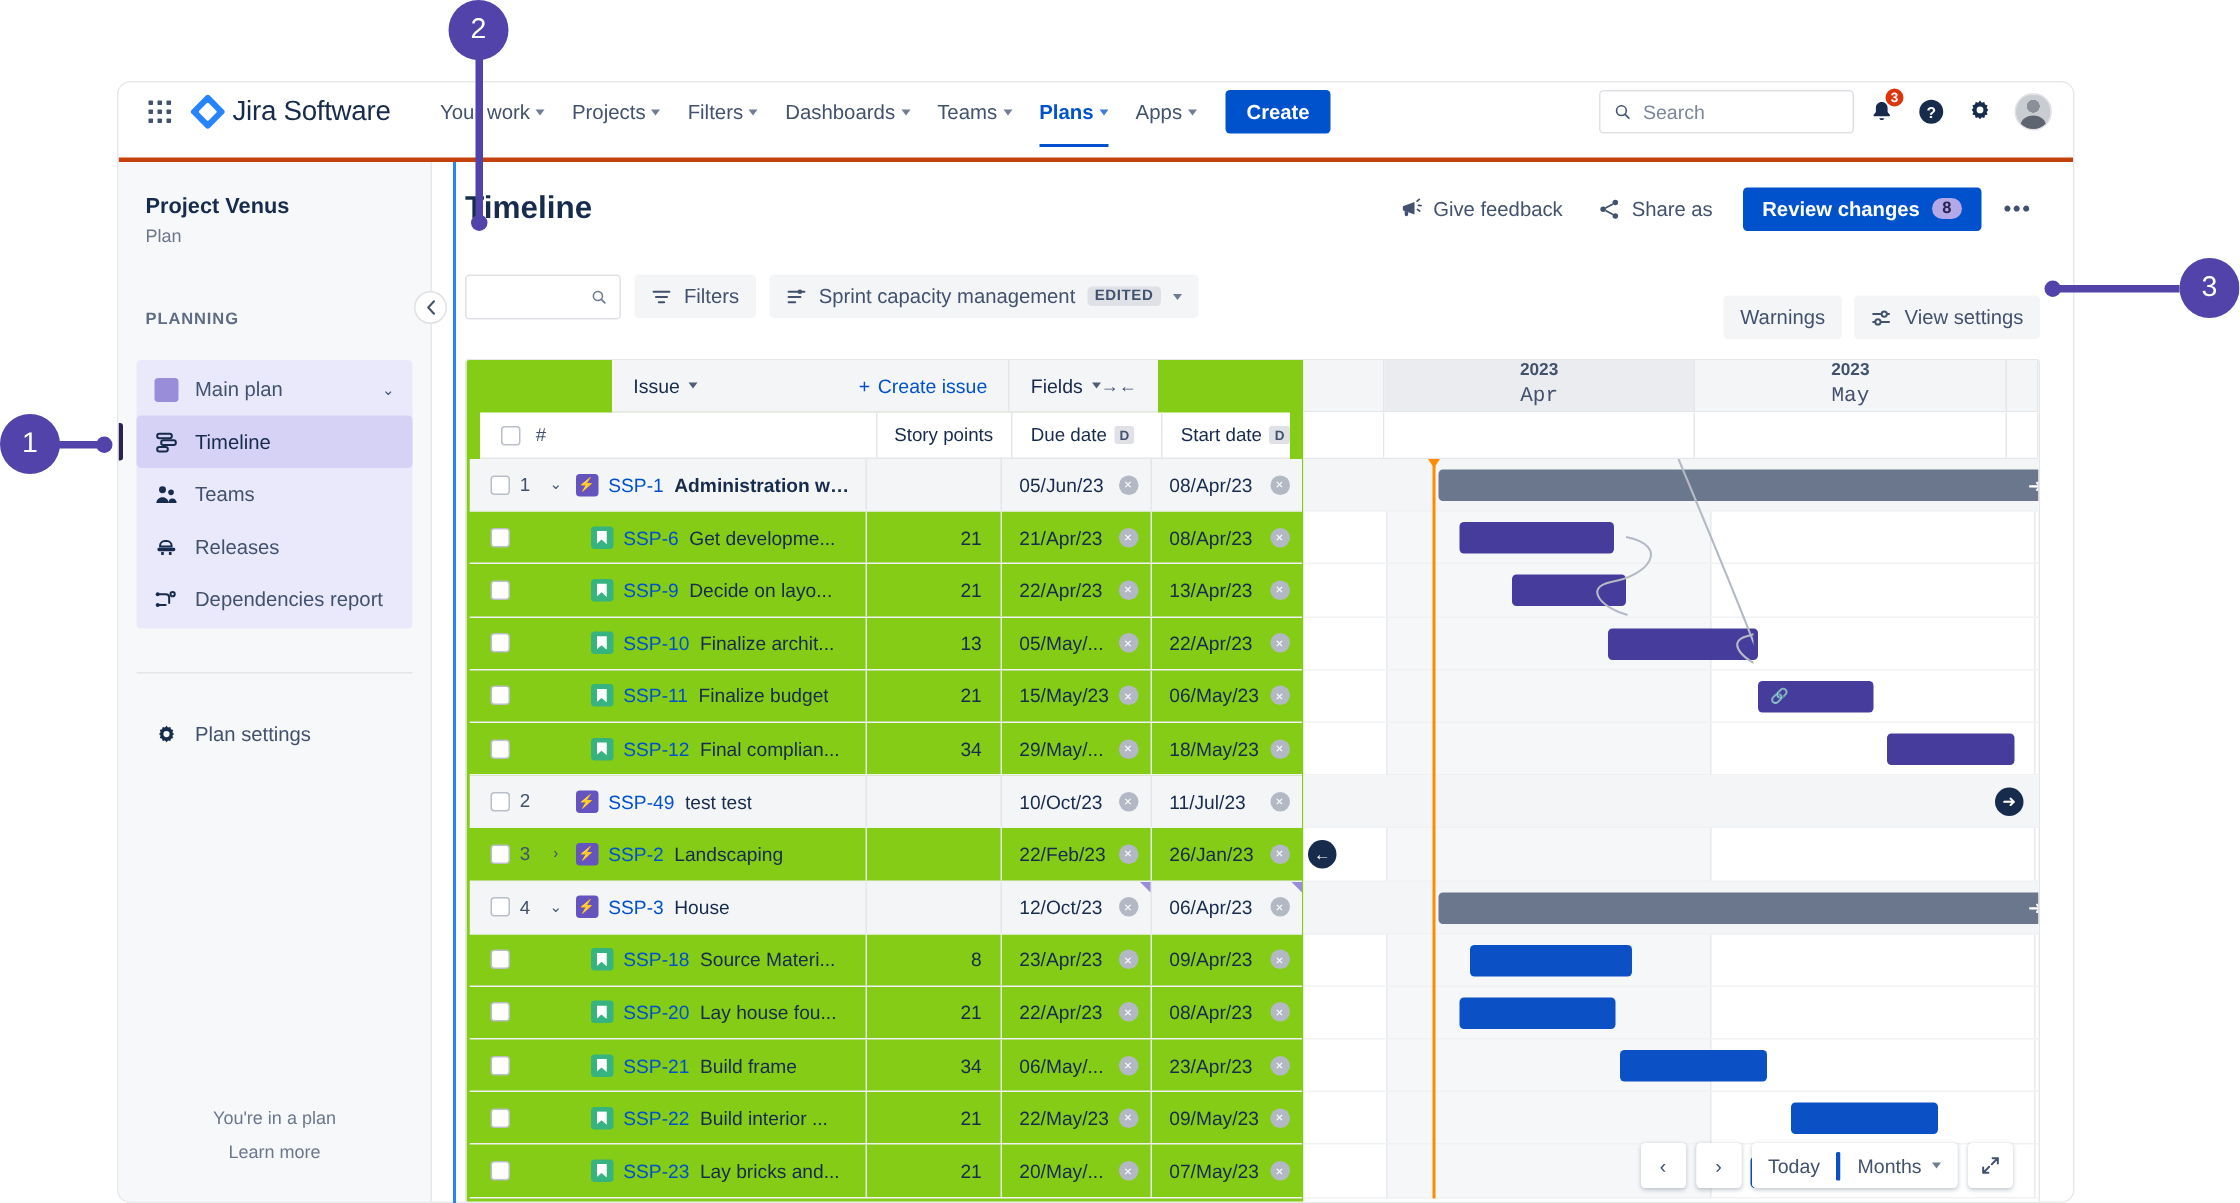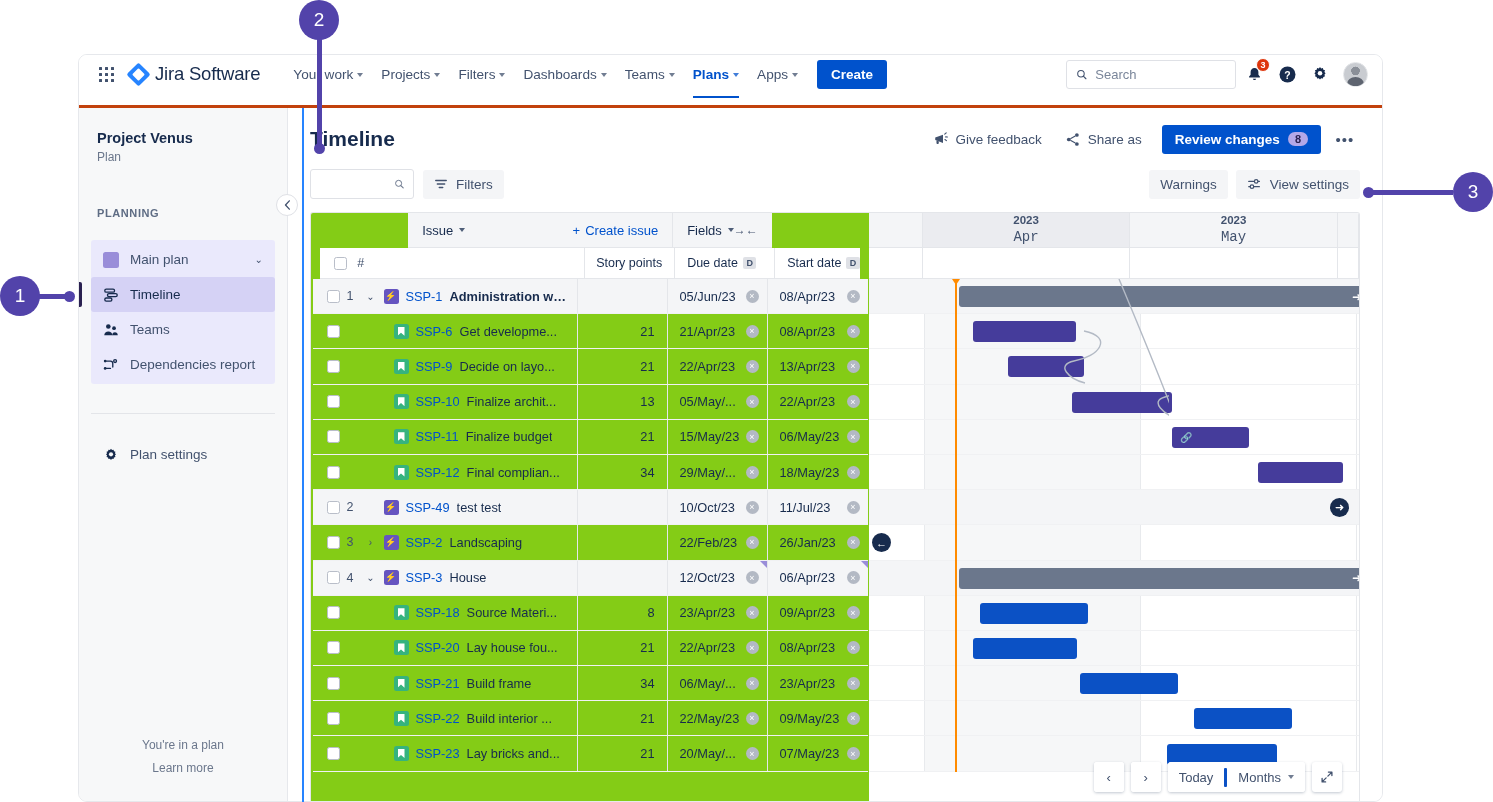--- a/index.html
+++ b/index.html
@@ -128,21 +128,21 @@
     width: 104px; height: 30px; border: 1px solid #dfe1e6; border-radius: 3px;
     display: flex; align-items: center; padding: 0 8px; background: #fff;
   }
   .mini-search input { border:none; outline:none; width:100%; font-size:12.5px; font-family:inherit; background:transparent; }
   .grey-btn {
     display: flex; align-items: center; gap: 8px; background: #f4f5f7; border: none;
     font-size: 13.5px; color: #42526e; padding: 7px 11px; border-radius: 3px;
     cursor: pointer; font-family: inherit; white-space: nowrap;
   }
   .edited-tag { background: #dfe1e6; color: #42526e; font-size: 10px; font-weight: 700; padding: 1px 5px; border-radius: 3px; letter-spacing: .4px; }
-  .head-row2-right { margin-left: auto; display: flex; gap: 8px; }
+  .head-row2-right { margin-left: auto; display: flex; gap: 8px; margin-top: 28px; }
 
   
   .tl-wrap { flex: 1; margin: 13px 22px 0 22px; border: 1px solid #e4e6ea; border-bottom: none; border-radius: 3px 3px 0 0; display: flex; overflow: hidden; position: relative; }
   .grid-left { width: 558px; flex: none; display: flex; flex-direction: column; background: #84cc16; align-items: center; }
   .grid-right { flex: 1; position: relative; overflow: hidden; background: #fff; }
 
   .lhead { display: flex; height: 35px; background: #f4f5f7; border-bottom: 1px solid #e4e6ea; align-items: center; }
   .lhead-c1 { width: 265px; display: flex; align-items: center; padding: 0 14px; border-right: 1px solid #e4e6ea; height: 100%; }
   .lhead-c2 { flex: 1; display: flex; align-items: center; padding: 0 14px; height: 100%; }
   .h-label { font-size: 13px; color: #172b4d; display: flex; align-items: center; gap: 6px; cursor: pointer; }
@@ -340,20 +340,29 @@
             <span>Timeline</span>
           </div>
           <div class="nav-row">
             <svg width="16" height="16" viewBox="0 0 18 18">
               <circle cx="6" cy="5" r="2.6" fill="#172b4d"></circle>
               <circle cx="12.4" cy="7" r="2.1" fill="#172b4d"></circle>
               <path d="M1.4 15c0-2.6 2.1-4.4 4.6-4.4S10.6 12.4 10.6 15z" fill="#172b4d"></path>
               <path d="M10.4 15c0-2 1.1-3.4 3-3.4s3.2 1.4 3.2 3.4z" fill="#172b4d"></path>
             </svg>
             <span>Teams</span>
+          </div>
+          <div class="nav-row">
+            <svg width="16" height="16" viewBox="0 0 18 18">
+              <path d="M4.2 7.6c0-1.9 1.6-3.4 3.5-3.4h1.6c1.9 0 3.5 1.5 3.5 3.4v.6H4.2z" fill="none" stroke="#172b4d" stroke-width="1.5"></path>
+              <rect x="2.2" y="9.2" width="13.4" height="2.6" rx="1.1" fill="#172b4d"></rect>
+              <rect x="5" y="12.3" width="2" height="2.3" fill="#172b4d"></rect>
+              <rect x="10.8" y="12.3" width="2" height="2.3" fill="#172b4d"></rect>
+            </svg>
+            <span>Releases</span>
           </div>
           <div class="nav-row">
             <svg width="16" height="16" viewBox="0 0 18 18">
               <path d="M3 4.6h5.4c1.6 0 2.6 1.1 2.6 2.6v4.1" fill="none" stroke="#172b4d" stroke-width="1.5" stroke-linecap="round"></path>
               <path d="M3 12.8h5.4" fill="none" stroke="#172b4d" stroke-width="1.5" stroke-linecap="round"></path>
               <circle cx="2.4" cy="4.6" r="1.5" fill="#172b4d"></circle>
               <circle cx="2.4" cy="12.8" r="1.5" fill="#172b4d"></circle>
               <circle cx="13.6" cy="4.6" r="1.6" fill="none" stroke="#172b4d" stroke-width="1.5"></circle>
             </svg>
             <span>Dependencies report</span>
@@ -420,20 +429,29 @@
                 <circle cx="7" cy="7" r="4.6" fill="none" stroke="#6b778c" stroke-width="1.5"></circle>
                 <line x1="10.4" y1="10.4" x2="14" y2="14" stroke="#6b778c" stroke-width="1.6" stroke-linecap="round"></line>
               </svg>
             </div>
             <button class="grey-btn">
               <svg width="14" height="14" viewBox="0 0 16 16">
                 <path d="M2 4h12M3.8 8h8.4M6 12h4" stroke="#42526e" stroke-width="1.6" stroke-linecap="round"></path>
               </svg>
               <span>Filters</span>
             </button>
+            <button class="grey-btn">
+              <svg width="14" height="14" viewBox="0 0 16 16">
+                <path d="M2 4h12M2 8h9M2 12h5" stroke="#42526e" stroke-width="1.6" stroke-linecap="round"></path>
+                <circle cx="10.6" cy="4" r="1.8" fill="#42526e"></circle>
+              </svg>
+              <span>Sprint capacity management</span>
+              <span class="edited-tag">EDITED</span>
+              <span class="caret" style="color:#42526e"></span>
+            </button>
             <div class="head-row2-right">
               <button class="grey-btn">
                 <span>Warnings</span>
               </button>
               <button class="grey-btn">
                 <svg width="15" height="14" viewBox="0 0 17 16">
                   <path d="M2 5h12M2 11h12" stroke="#42526e" stroke-width="1.6" stroke-linecap="round"></path>
                   <circle cx="10.4" cy="5" r="2" fill="#fff" stroke="#42526e" stroke-width="1.5"></circle>
                   <circle cx="5.6" cy="11" r="2" fill="#fff" stroke="#42526e" stroke-width="1.5"></circle>
                 </svg>

